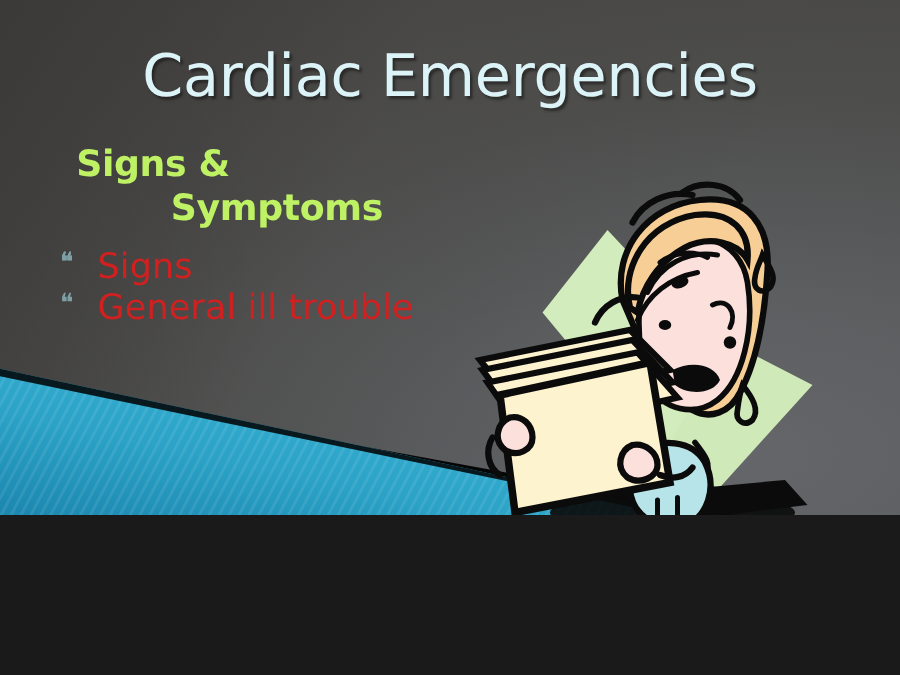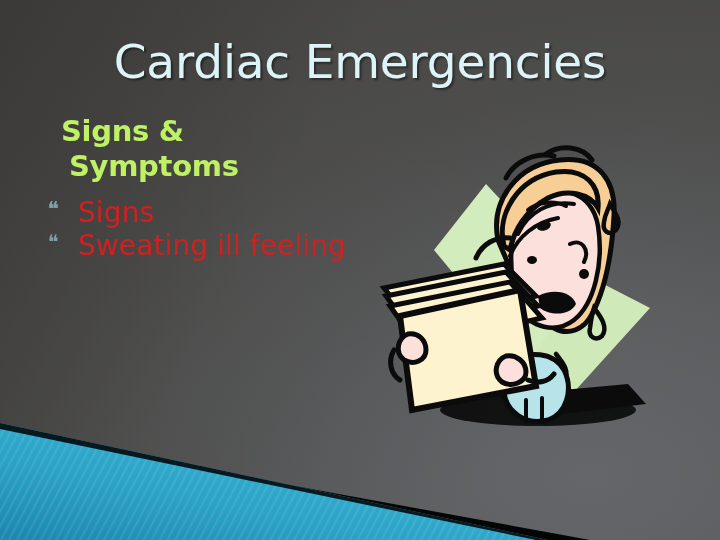--- a/index.html
+++ b/index.html
@@ -3,21 +3,21 @@
 <meta charset="utf-8">
 <style>
   html, body {
     margin: 0;
     padding: 0;
     background: #1a1a1a;
   }
   .slide {
     position: relative;
     width: 720px;
-    height: 540px;
+    height: 412px;
     overflow: hidden;
     font-family: "DejaVu Sans", sans-serif;
     background: #4f4f4e;
   }
 
   
   .bg-gradient {
     position: absolute;
     inset: 0;
     background:
@@ -62,21 +62,21 @@
     width: 330px;
   }
   .heading {
     color: #bef264;
     font-weight: bold;
     font-size: 29px;
     line-height: 1.22;
     letter-spacing: -0.3px;
   }
   .heading .line1 { display: block; padding-left: 17px; }
-  .heading .line2 { display: block; padding-left: 25px; }
+  .heading .line2 { display: block; padding-left: 25px; text-align: center; }
 
   ul.sx-list {
     list-style: none;
     margin: 12px 0 0 0;
     padding: 0;
   }
   ul.sx-list li {
     position: relative;
     padding-left: 34px;
     color: #d12020;
@@ -159,21 +159,21 @@
       </li>
       <li>
         <span class="bullet">❝</span>
       </li>
       <li>
         <span class="bullet">❝</span>
         <span>Signs</span>
       </li>
       <li>
         <span class="bullet">❝</span>
-        <span>Sweating ill feeling</span>
+        <span>General ill trouble</span>
       </li>
     </ul>
   </div>
 
   <div class="clipart">
     <svg viewBox="0 0 286 306">
 
       <polygon points="108,46 196,140 172,252 56,112" fill="#d2ecbd"></polygon>
       <polygon points="206,136 272,170 196,254 160,212" fill="#cfe9b9"></polygon>
 

